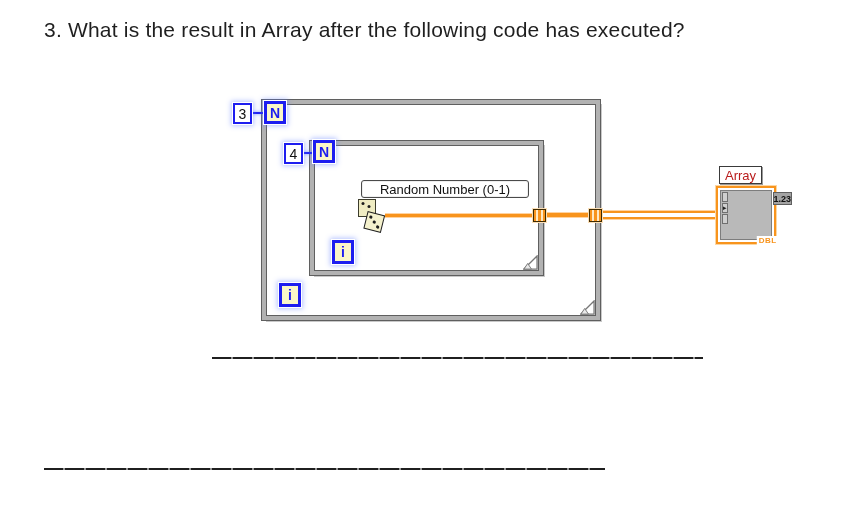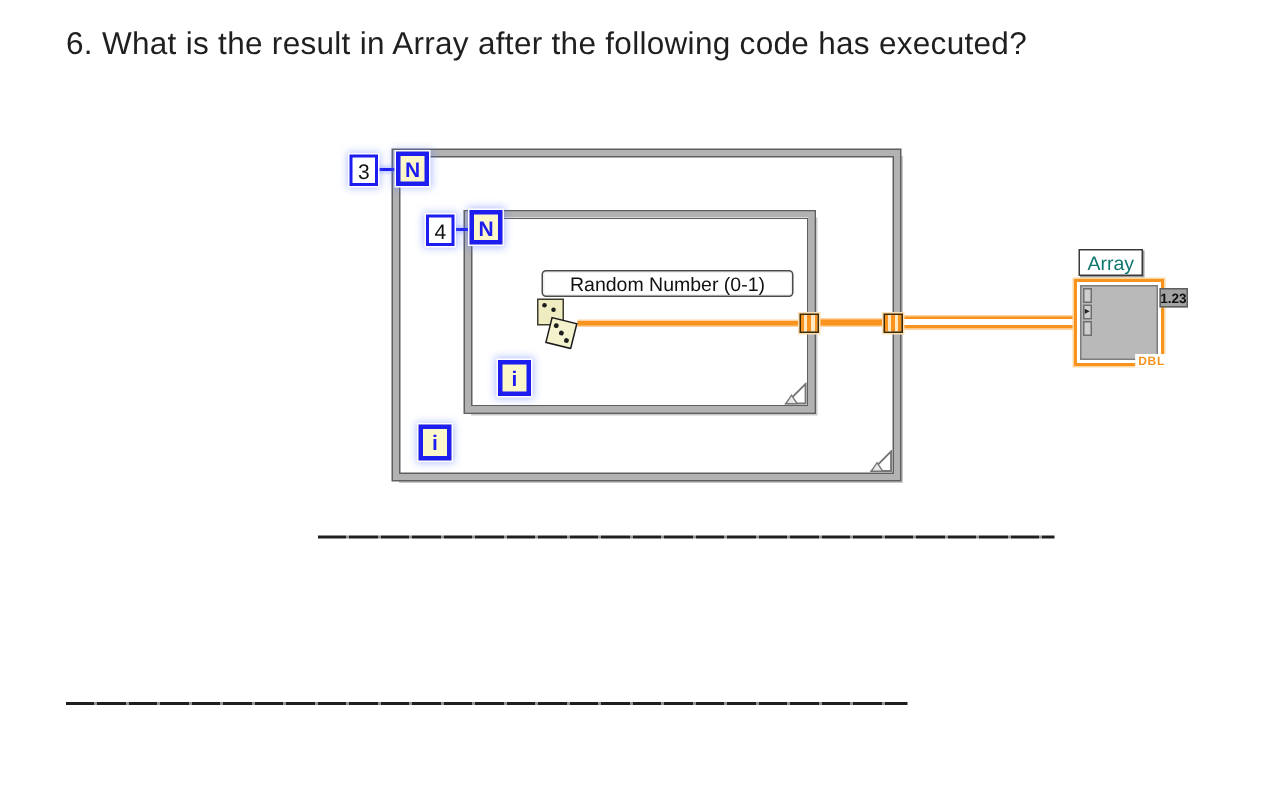--- a/index.html
+++ b/index.html
@@ -58,21 +58,21 @@
             var(--wire-orange,#f8941d) 0 2px,#ffe9c4 2px 4px,
             var(--wire-orange,#f8941d) 4px 7px,#ffe9c4 7px 9px,
             var(--wire-orange,#f8941d) 9px 100%);}
   .tunnel-inner{left:533px;top:209px;}
   .tunnel-outer{left:589px;top:209px;}
 
   
   .arr-label{position:absolute;left:719px;top:166px;width:43px;height:18px;
              box-sizing:border-box;border:1px solid #3a3a3a;background:#fff;
              box-shadow:1px 1px 0 #9a9a9a;display:flex;align-items:center;
-             justify-content:center;font-size:13px;color:#0f766e;z-index:6;}
+             justify-content:center;font-size:13px;color:#b91c1c;z-index:6;}
   .arr-box{position:absolute;left:716px;top:186px;width:60px;height:58px;
            box-sizing:border-box;border:2px solid var(--wire-orange,#f8941d);
            box-shadow:0 0 0 1px #fcd7a4;background:#fff;padding:2px;z-index:6;}
   .arr-panel{position:relative;width:100%;height:100%;box-sizing:border-box;
              background:#b9b9b9;border:1px solid #7d7d7d;display:flex;padding:1px;}
   .arr-strip{width:10px;display:flex;flex-direction:column;gap:1px;}
   .arr-strip .idx{height:10px;background:#cfcfcf;border:1px solid #6f6f6f;
                   box-sizing:border-box;font-size:7px;line-height:7px;color:#222;
                   text-align:center;overflow:hidden;}
   .arr-el{flex:1;margin-left:1px;padding-left:44px;}
@@ -87,21 +87,21 @@
   .blank{position:absolute;height:2px;
          background:repeating-linear-gradient(to right,#1f1f1f 0 19px,#969696 19px 21px);}
   .blank-1{left:212px;top:357px;width:491px;}
   .blank-2{left:44px;top:468px;width:561px;}
 </style>
 </head>
 <body>
 
 <div id="page">
 
-  <div class="question">6. What is the result in Array after the following code has executed?</div>
+  <div class="question">3. What is the result in Array after the following code has executed?</div>
 
   <div>
 
     <div class="loop loop-outer">
       <svg class="fold" viewBox="0 0 16 16">
         <path d="M1 15 L15 1 L15 15 Z" fill="#ffffff" stroke="#777777" stroke-width="1.4"></path>
         <path d="M1 15 L5 9 L9 15 Z" fill="#e9e9e9" stroke="#777777" stroke-width="1"></path>
       </svg>
     </div>
 

